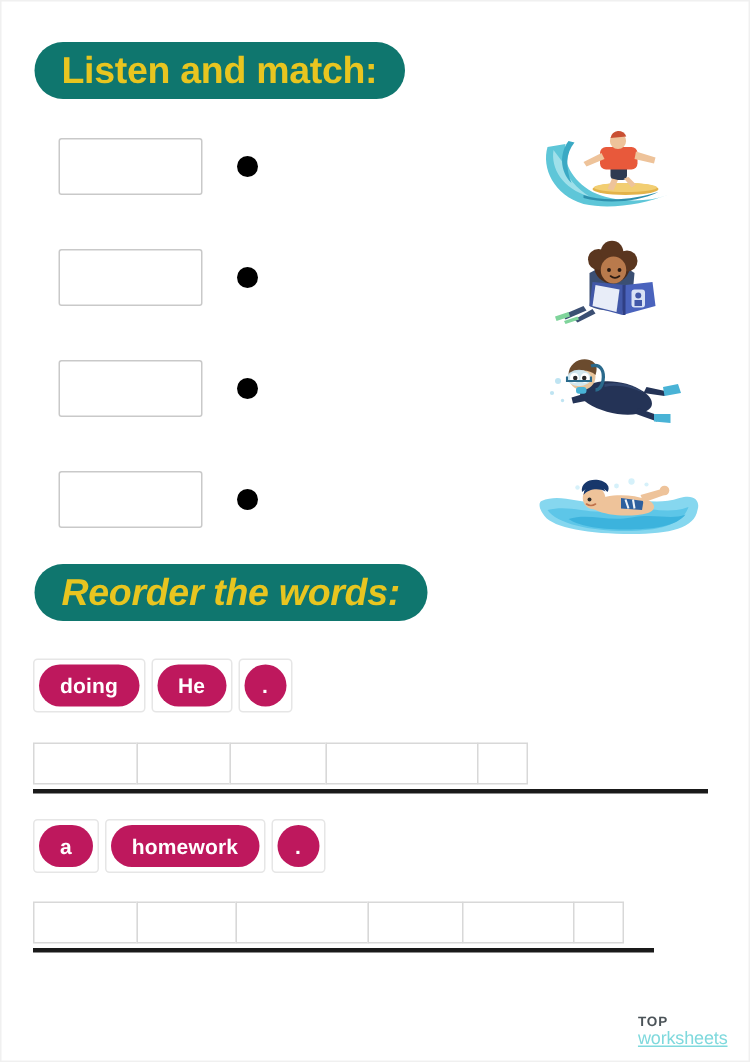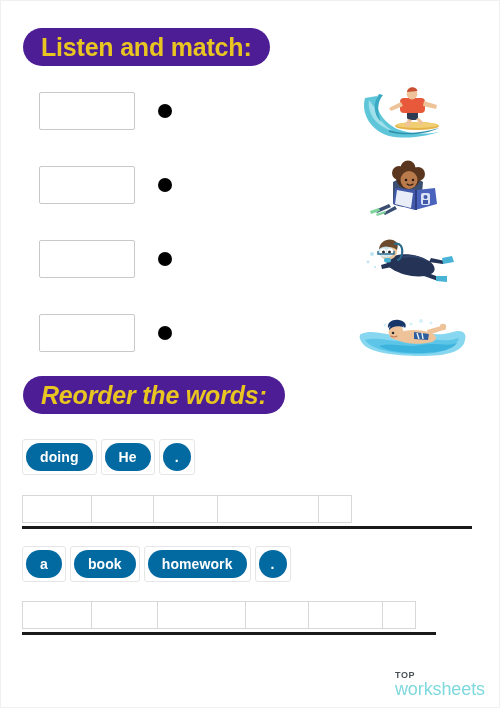--- a/index.html
+++ b/index.html
@@ -17,21 +17,21 @@
     inset: 0;
     background: #ffffff;
     border: 1px solid #f0f0f0;
   }
 
   
   .heading-pill {
     position: absolute;
     display: inline-flex;
     align-items: center;
-    background: #4c1d95;
+    background: #0f766e;
     border-radius: 999px;
     padding: 0 18px;
     height: 38px;
   }
   .heading-pill span {
     color: #e8c520;
     font-size: 25px;
     font-weight: bold;
     letter-spacing: -0.2px;
     white-space: nowrap;
@@ -97,21 +97,21 @@
   .tile-slot {
     background: #ffffff;
     border: 1px solid #e6e6e6;
     border-radius: 3px;
     padding: 3px;
     display: flex;
     align-items: center;
     justify-content: center;
   }
   .tile {
-    background: #0369a1;
+    background: #be185d;
     border-radius: 999px;
     color: #ffffff;
     font-size: 14px;
     font-weight: bold;
     height: 28px;
     display: flex;
     align-items: center;
     justify-content: center;
     padding: 0 14px;
     white-space: nowrap;
@@ -147,22 +147,23 @@
   .logo-top {
     display: block;
     color: #4b5358;
     font-size: 9px;
     font-weight: bold;
     letter-spacing: 0.6px;
   }
   .logo-worksheets {
     display: block;
     color: #7fd9dd;
-    font-size: 18px;
+    font-size: 12px;
     letter-spacing: -0.1px;
+    text-decoration: underline;
   }
 </style>
 </head>
 <body>
 
 <div class="page">
 
   <div class="heading-pill" id="heading-listen">
     <span>Listen and match:</span>
   </div>
@@ -303,23 +304,20 @@
     </div>
     <div class="answer-rule" style="left:21px; top:87px; width:450px;"></div>
   </div>
 
   <div class="reorder-block" id="reorder-block-2">
     <div class="tiles-row">
       <div class="tile-slot">
         <div class="tile">a</div>
       </div>
       <div class="tile-slot">
-        <div class="tile">book</div>
-      </div>
-      <div class="tile-slot">
         <div class="tile">homework</div>
       </div>
       <div class="tile-slot">
         <div class="tile punct">.</div>
       </div>
     </div>
 
     <div class="drop-row" style="top:55px;">
       <div class="drop-cell" style="width:70px;"></div>
       <div class="drop-cell" style="width:67px;"></div>

